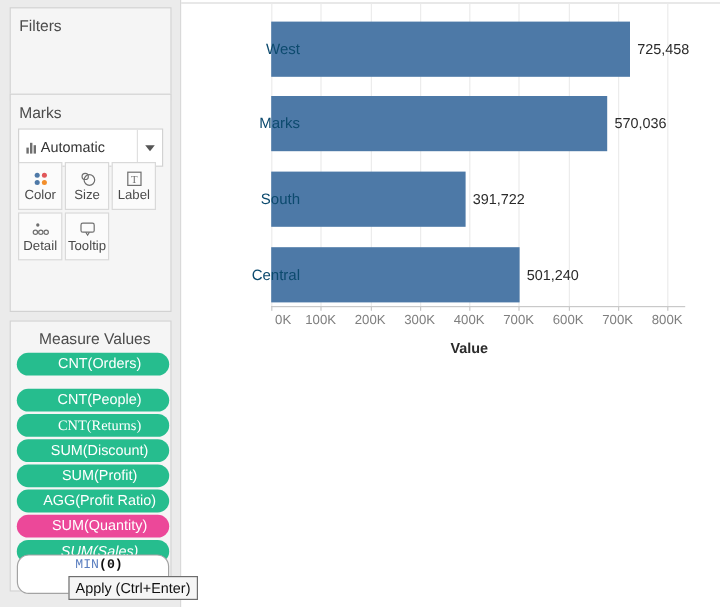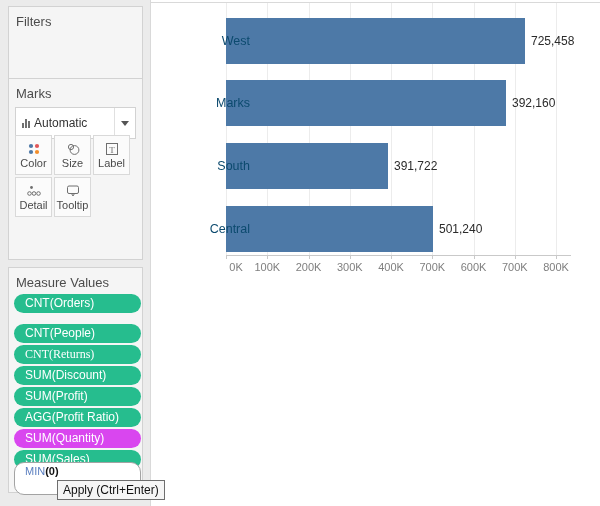--- a/index.html
+++ b/index.html
@@ -7,21 +7,21 @@
     width:600px; height:506px; position:relative; overflow:hidden;
     background:#ffffff; font-family:"Liberation Sans", sans-serif;
     -webkit-font-smoothing:antialiased;
   }
   
   .sidebar { position:absolute; left:0; top:0; width:150px; height:506px; background:#ebebeb; }
   .panel { position:absolute; left:8px; width:135px; background:#f5f5f5; border:1px solid #d2d2d2; box-sizing:border-box; }
   .panel-title { font-size:13px; color:#4c4c4c; padding:7px 0 0 7px; }
   #filters-panel { top:6px; height:78px; }
   #marks-panel { top:78px; height:182px; }
-  #mv-panel { top:267px; height:226px; }
+  #mv-panel { top:267px; height:226px;text-align:center; }
 
   .mark-select {
     position:absolute; left:6px; top:28px; width:121px; height:32px;
     background:#ffffff; border:1px solid #d2d2d2; box-sizing:border-box;
     display:flex; align-items:center;
   }
   .mark-select .ms-text { flex:1; font-size:12px; color:#333; padding-left:4px; }
   .ms-caret-box { width:20px; height:100%; border-left:1px solid #e0e0e0; display:flex; align-items:center; justify-content:center; }
   .caret { width:0; height:0; border-left:4px solid transparent; border-right:4px solid transparent; border-top:5px solid #555; }
   .bar-ico { display:flex; align-items:flex-end; gap:1px; height:10px; margin-left:6px; }
@@ -36,21 +36,21 @@
   .mark-btn svg { display:block; }
 
   
   .pills { position:absolute; left:5px; top:26px; width:127px; }
   .pill {
     height:19px; border-radius:10px; color:#fff; font-size:12px; line-height:19px;
     padding-left:11px; margin-bottom:2px; white-space:nowrap; overflow:hidden;
   }
   .pill-edit {
     height:33px; border-radius:10px; background:#ffffff; border:1px solid #a3a3a3; box-sizing:border-box;
-    line-height:17px; padding-left:10px; font-family:Liberation Sans, sans-serif; font-size:11px; white-space:nowrap;
+    line-height:17px; padding-left:10px; font-family:Liberation Mono, monospace; font-size:11px; white-space:nowrap;
   }
   .pill-edit .agg { color:#5b7fc0; }
   .pill-edit .arg { color:#111; font-weight:bold; }
 
   .apply-tooltip {
     position:absolute; left:57px; top:480px; height:20px; line-height:18px;
     background:#f5f5f5; border:1px solid #6e6e6e; box-sizing:border-box;
     padding:0 5px; font-size:12px; color:#111; z-index:20; white-space:nowrap;
   }
 
@@ -135,35 +135,36 @@
 
   <div class="panel" id="mv-panel">
     <div class="panel-title">Measure Values</div>
     <div class="pills">
         <div class="pill" style="background: rgb(38, 189, 142);">CNT(Orders)</div>
         <div class="pill" style="background: rgb(38, 189, 142); margin-top: 11px;">CNT(People)</div>
         <div class="pill" style="background: rgb(38, 189, 142); font-family: Liberation Serif, serif;">CNT(Returns)</div>
         <div class="pill" style="background: rgb(38, 189, 142);">SUM(Discount)</div>
         <div class="pill" style="background: rgb(38, 189, 142);">SUM(Profit)</div>
         <div class="pill" style="background: rgb(38, 189, 142);">AGG(Profit Ratio)</div>
-        <div class="pill" style="background: #d946ef;">SUM(Quantity)</div>
-        <div class="pill" style="background: rgb(38, 189, 142);">SUM(Sales)</div>
+        <div class="pill" style="background: #ec4899;">SUM(Quantity)</div>
+        <div class="pill" style="background: rgb(38, 189, 142); font-style: italic;">SUM(Sales)</div>
       </div>
     <div class="pill-edit" id="pill-edit" style="position: absolute; left: 5px; width: 127px; top: 194px;">
       <span class="agg">MIN</span><span class="arg">(0)</span>
     </div>
   </div>
 
   <div class="apply-tooltip">
     <span>Apply (Ctrl+Enter)</span>
   </div>
 </div>
 
 <div class="chart">
   <div class="topline"></div>
+  <div class="x-title" id="x-title" style="left: 75px; width: 330px; top: 283px;">Value</div>
 <div class="gridline" style="left: 75px; top: 3px; height: 252px;"></div>
     <div class="tickmark" style="left: 75px; top: 255px;"></div>
     <div class="tick-label" style="left: 63px; top: 261px;">0K</div>
     <div class="gridline" style="left: 116.25px; top: 3px; height: 252px;"></div>
     <div class="tickmark" style="left: 116.25px; top: 255px;"></div>
     <div class="tick-label" style="left: 94.25px; top: 261px;">100K</div>
     <div class="gridline" style="left: 157.5px; top: 3px; height: 252px;"></div>
     <div class="tickmark" style="left: 157.5px; top: 255px;"></div>
     <div class="tick-label" style="left: 135.5px; top: 261px;">200K</div>
     <div class="gridline" style="left: 198.75px; top: 3px; height: 252px;"></div>
@@ -183,20 +184,20 @@
     <div class="tick-label" style="left: 341.75px; top: 261px;">700K</div>
     <div class="gridline" style="left: 405px; top: 3px; height: 252px;"></div>
     <div class="tickmark" style="left: 405px; top: 255px;"></div>
     <div class="tick-label" style="left: 383px; top: 261px;">800K</div>
     <div class="axisline" style="left: 75px; top: 255px; width: 345px;"></div>
     <div class="bar" style="left: 75px; top: 18px; width: 299px; height: 46px; background: rgb(77, 121, 167);"></div>
     <div class="cat-label" style="left: 0px; width: 68px; top: 18px; height: 46px; line-height: 46px;">West</div>
     <div class="val-label" style="left: 380px; top: 18px; height: 46px; line-height: 46px;">725,458</div>
     <div class="bar" style="left: 75px; top: 80px; width: 280px; height: 46px; background: rgb(77, 121, 167);"></div>
     <div class="cat-label" style="left: 0px; width: 68px; top: 80px; height: 46px; line-height: 46px;">Marks</div>
-    <div class="val-label" style="left: 361px; top: 80px; height: 46px; line-height: 46px;">392,160</div>
+    <div class="val-label" style="left: 361px; top: 80px; height: 46px; line-height: 46px;">570,036</div>
     <div class="bar" style="left: 75px; top: 143px; width: 162px; height: 46px; background: rgb(77, 121, 167);"></div>
     <div class="cat-label" style="left: 0px; width: 68px; top: 143px; height: 46px; line-height: 46px;">South</div>
     <div class="val-label" style="left: 243px; top: 143px; height: 46px; line-height: 46px;">391,722</div>
     <div class="bar" style="left: 75px; top: 206px; width: 207px; height: 46px; background: rgb(77, 121, 167);"></div>
     <div class="cat-label" style="left: 0px; width: 68px; top: 206px; height: 46px; line-height: 46px;">Central</div>
     <div class="val-label" style="left: 288px; top: 206px; height: 46px; line-height: 46px;">501,240</div>
   </div>
 
 </body></html>

